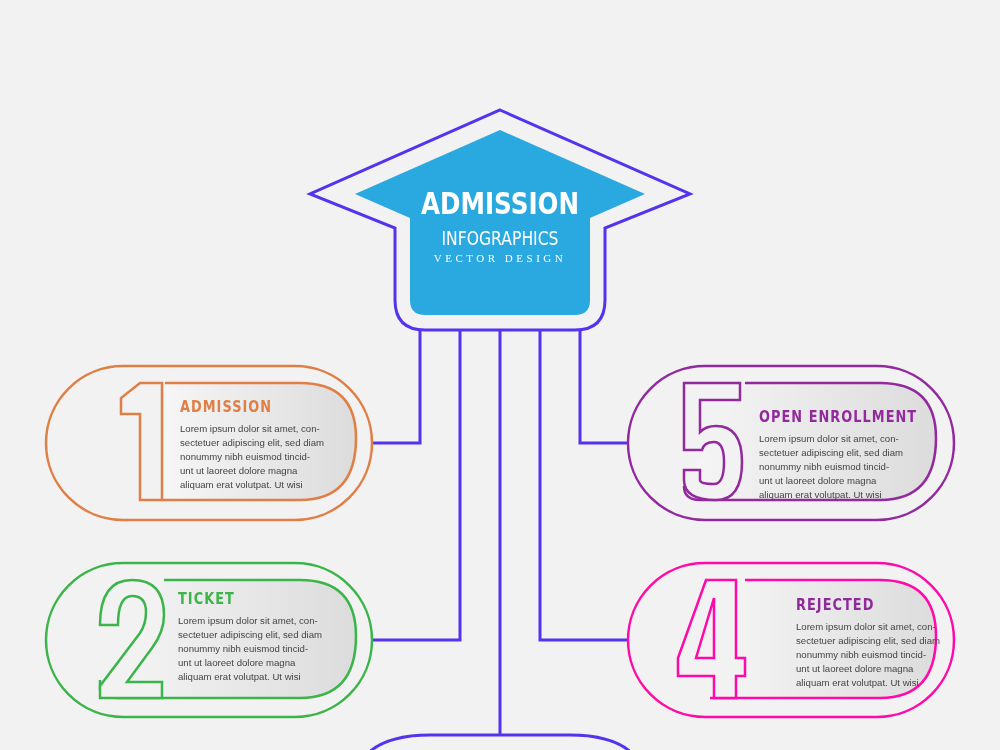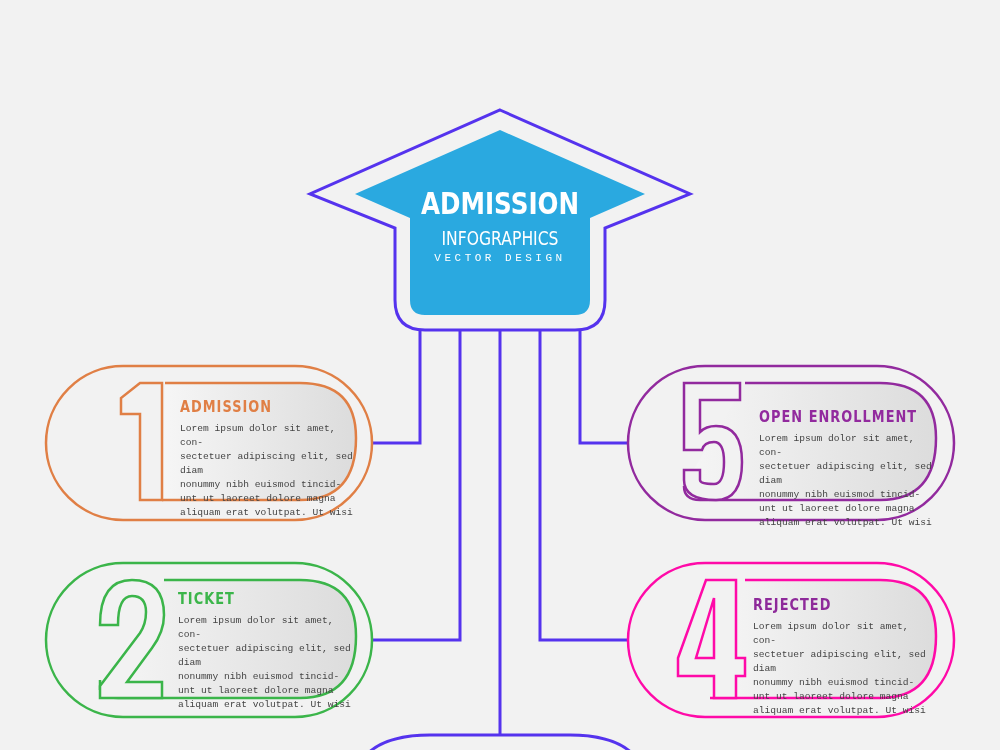--- a/index.html
+++ b/index.html
@@ -1,24 +1,24 @@
 <!DOCTYPE html>
 <html><head>
 <meta charset="utf-8">
 <style>
   html,body{margin:0;padding:0;}
   body{width:1000px;height:750px;background:#f2f2f2;position:relative;overflow:hidden;font-family:"Liberation Sans",sans-serif;}
   svg.bg{position:absolute;left:0;top:0;}
   .cap-text{position:absolute;left:400px;width:200px;text-align:center;color:#fff;}
   .cap-title{top:186px;font-family:"DejaVu Sans",sans-serif;font-weight:bold;font-size:30px;letter-spacing:0;transform:scaleX(0.82);transform-origin:center;}
   .cap-sub{top:226px;font-family:"DejaVu Sans",sans-serif;font-size:20px;transform:scaleX(0.78);transform-origin:center;}
-  .cap-sub2{top:252px;font-family:Liberation Mono, monospace;font-size:11px;letter-spacing:3.5px;}
+  .cap-sub2{top:252px;font-family:Liberation Serif, serif;font-size:11px;letter-spacing:3.5px;}
   .card-text{position:absolute;width:180px;}
   .card-title{font-family:"DejaVu Sans",sans-serif;font-weight:bold;font-size:15px;letter-spacing:1.2px;margin-bottom:6px;transform:scaleX(0.86);transform-origin:left;white-space:nowrap;}
-  .card-body{font-family:Liberation Mono, monospace;font-size:9.6px;line-height:14px;color:#444;white-space:pre-line;}
+  .card-body{font-family:Liberation Sans, sans-serif;font-size:9.6px;line-height:14px;color:#444;white-space:pre-line;}
 </style>
 </head>
 <body>
 
 <svg class="bg" width="1000" height="750" viewBox="0 0 1000 750">
   <defs>
     <linearGradient id="g1" x1="0" x2="1" y1="0" y2="0">
       <stop offset="0" stop-color="#f6f6f6"></stop>
       <stop offset="1" stop-color="#dcdcdc"></stop>
     </linearGradient>
@@ -90,20 +90,20 @@
 
 <div class="card-text" style="left:759px;top:408px;">
   <div class="card-title" style="color:#922a9e">OPEN ENROLLMENT</div>
   <div class="card-body">Lorem ipsum dolor sit amet, con-
 sectetuer adipiscing elit, sed diam
 nonummy nibh euismod tincid-
 unt ut laoreet dolore magna
 aliquam erat volutpat. Ut wisi</div>
 </div>
 
-<div class="card-text" style="left:753px;top:596px;">
+<div class="card-text" style="left:796px;top:596px;">
   <div class="card-title" style="color:#8e2a9a">REJECTED</div>
   <div class="card-body">Lorem ipsum dolor sit amet, con-
 sectetuer adipiscing elit, sed diam
 nonummy nibh euismod tincid-
 unt ut laoreet dolore magna
 aliquam erat volutpat. Ut wisi</div>
 </div>
 
 </body></html>

